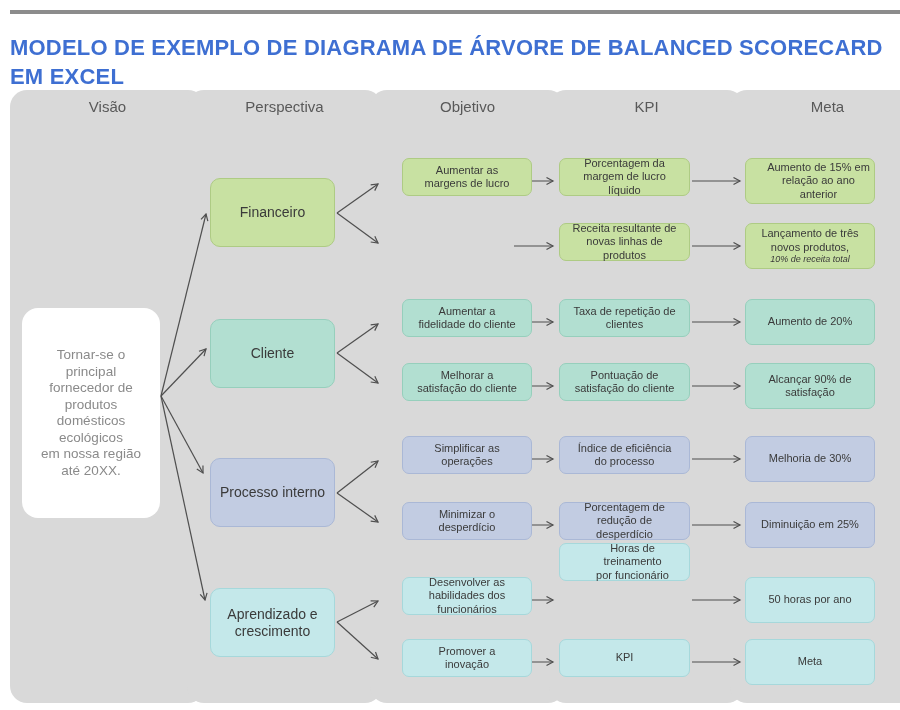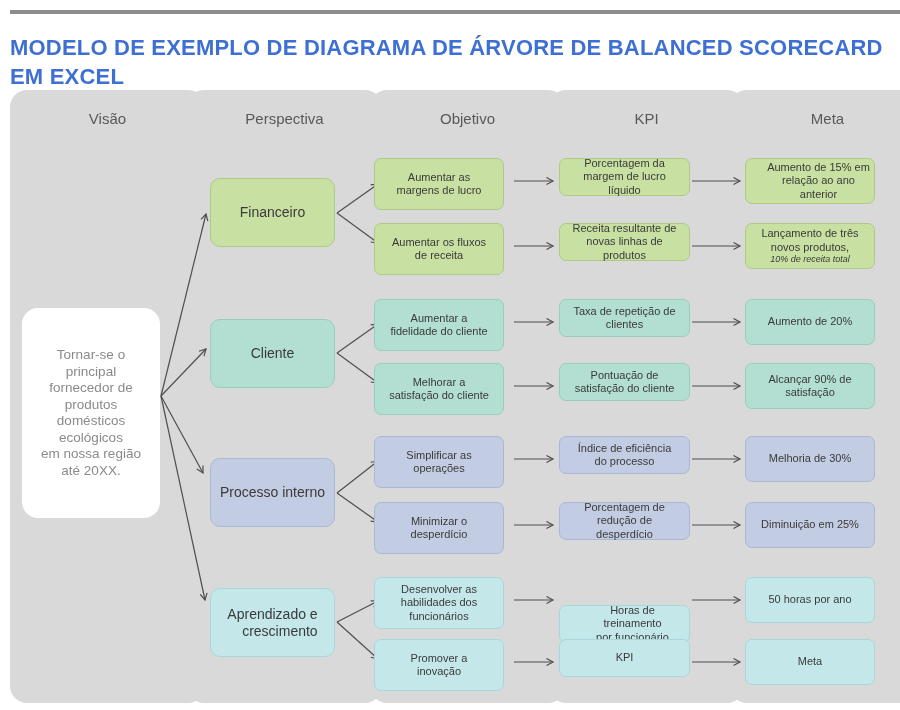--- a/index.html
+++ b/index.html
@@ -2,31 +2,31 @@
 <html><head>
 <meta charset="utf-8">
 <style>
   html,body{margin:0;padding:0;background:#ffffff;}
   .page{position:relative;width:900px;height:710px;background:#ffffff;overflow:hidden;
         font-family:"Liberation Sans", sans-serif;margin-top:8px;}
   .topbar{position:absolute;left:10px;right:0;top:2px;height:4px;background:#8c8c8c;}
   .title{position:absolute;left:10px;top:10px;width:880px;font-size:22px;font-weight:700;
          line-height:29px;letter-spacing:.2px;color:#3e6fd2;}
   .col{position:absolute;top:82px;width:195px;height:613px;background:#d9d9d9;
-       border-radius:17px;text-align:center;box-sizing:border-box;padding-top:20px;}
+       border-radius:17px;text-align:center;box-sizing:border-box;padding-top:8px;}
   .col-header{font-size:15px;color:#595959;font-weight:400;}
   .vision{position:absolute;left:22px;top:300px;width:138px;height:210px;background:#ffffff;
           border-radius:16px;display:flex;align-items:center;justify-content:center;
           text-align:center;font-size:13.5px;line-height:16.5px;color:#8a8a8a;
           white-space:pre-line;box-sizing:border-box;padding:4px;}
   .box{position:absolute;display:flex;flex-direction:column;align-items:center;justify-content:center;
        text-align:center;border-radius:7px;border:1px solid #bbb;box-sizing:border-box;
        font-size:11px;line-height:13.5px;color:#3a3a3a;white-space:pre-line;padding:2px 4px;}
-  .persp{left:210px;width:125px;height:69px;border-radius:10px;font-size:14px;line-height:17px;text-align:right;}
-  .obj{left:374px;width:130px;height:52px;}
+  .persp{left:210px;width:125px;height:69px;border-radius:10px;font-size:14px;line-height:17px;}
+  .obj{left:402px;width:130px;height:38px;}
   .kpi{left:559px;width:131px;height:38px;}
   .meta{left:745px;width:130px;height:46px;}
   .note{display:block;font-style:italic;font-size:9px;line-height:11px;}
   .note:empty{display:none;}
   svg.arrows{position:absolute;left:0;top:0;pointer-events:none;color:#4f4f4f;}
   svg.arrows line{stroke:currentColor;stroke-width:1.2;}
 </style>
 </head>
 <body>
 
@@ -109,22 +109,20 @@
 
   <div class="box obj" style="top: 150px; background-color: rgb(200, 225, 162); border-color: rgb(174, 203, 132);">Aumentar as
 margens de lucro</div>
   <div class="box kpi" style="top: 150px; background-color: rgb(200, 225, 162); border-color: rgb(174, 203, 132);">Porcentagem da
 margem de lucro
 líquido</div>
   <div class="box meta" style="top: 150px; background-color: rgb(200, 225, 162); border-color: rgb(174, 203, 132); padding-left: 21px;">Aumento de 15% em
 relação ao ano
 anterior</div>
 
-  <div class="box obj" style="top: 215px; background-color: rgb(200, 225, 162); border-color: rgb(174, 203, 132);">Aumentar os fluxos
-de receita</div>
   <div class="box kpi" style="top: 215px; background-color: rgb(200, 225, 162); border-color: rgb(174, 203, 132);">Receita resultante de
 novas linhas de
 produtos</div>
   <div class="box meta" style="top: 215px; background-color: rgb(200, 225, 162); border-color: rgb(174, 203, 132);"><span>Lançamento de três
 novos produtos,</span><span class="note">10% de receita total</span></div>
 
   <div class="box obj" style="top: 291px; background-color: rgb(178, 223, 209); border-color: rgb(150, 207, 188);">Aumentar a
 fidelidade do cliente</div>
   <div class="box kpi" style="top: 291px; background-color: rgb(178, 223, 209); border-color: rgb(150, 207, 188);">Taxa de repetição de
 clientes</div>
@@ -146,21 +144,21 @@
   <div class="box obj" style="top: 494px; background-color: rgb(194, 204, 226); border-color: rgb(170, 184, 214);">Minimizar o
 desperdício</div>
   <div class="box kpi" style="top: 494px; background-color: rgb(194, 204, 226); border-color: rgb(170, 184, 214);">Porcentagem de
 redução de
 desperdício</div>
   <div class="box meta" style="top: 494px; background-color: rgb(194, 204, 226); border-color: rgb(170, 184, 214);">Diminuição em 25%</div>
 
   <div class="box obj" style="top: 569px; background-color: rgb(196, 232, 234); border-color: rgb(166, 216, 219);">Desenvolver as
 habilidades dos
 funcionários</div>
-  <div class="box kpi" style="top: 597px; background-color: rgb(196, 232, 234); border-color: rgb(166, 216, 219); padding-left: 20px;">Horas de treinamento
+  <div class="box kpi" style="top: 535px; background-color: rgb(196, 232, 234); border-color: rgb(166, 216, 219); padding-left: 20px;">Horas de treinamento
 por funcionário</div>
   <div class="box meta" style="top: 569px; background-color: rgb(196, 232, 234); border-color: rgb(166, 216, 219);">50 horas por ano</div>
 
   <div class="box obj" style="top: 631px; background-color: rgb(196, 232, 234); border-color: rgb(166, 216, 219);">Promover a
 inovação</div>
   <div class="box kpi" style="top: 631px; background-color: rgb(196, 232, 234); border-color: rgb(166, 216, 219);">KPI</div>
   <div class="box meta" style="top: 631px; background-color: rgb(196, 232, 234); border-color: rgb(166, 216, 219);">Meta</div>
 
 </div>
 

